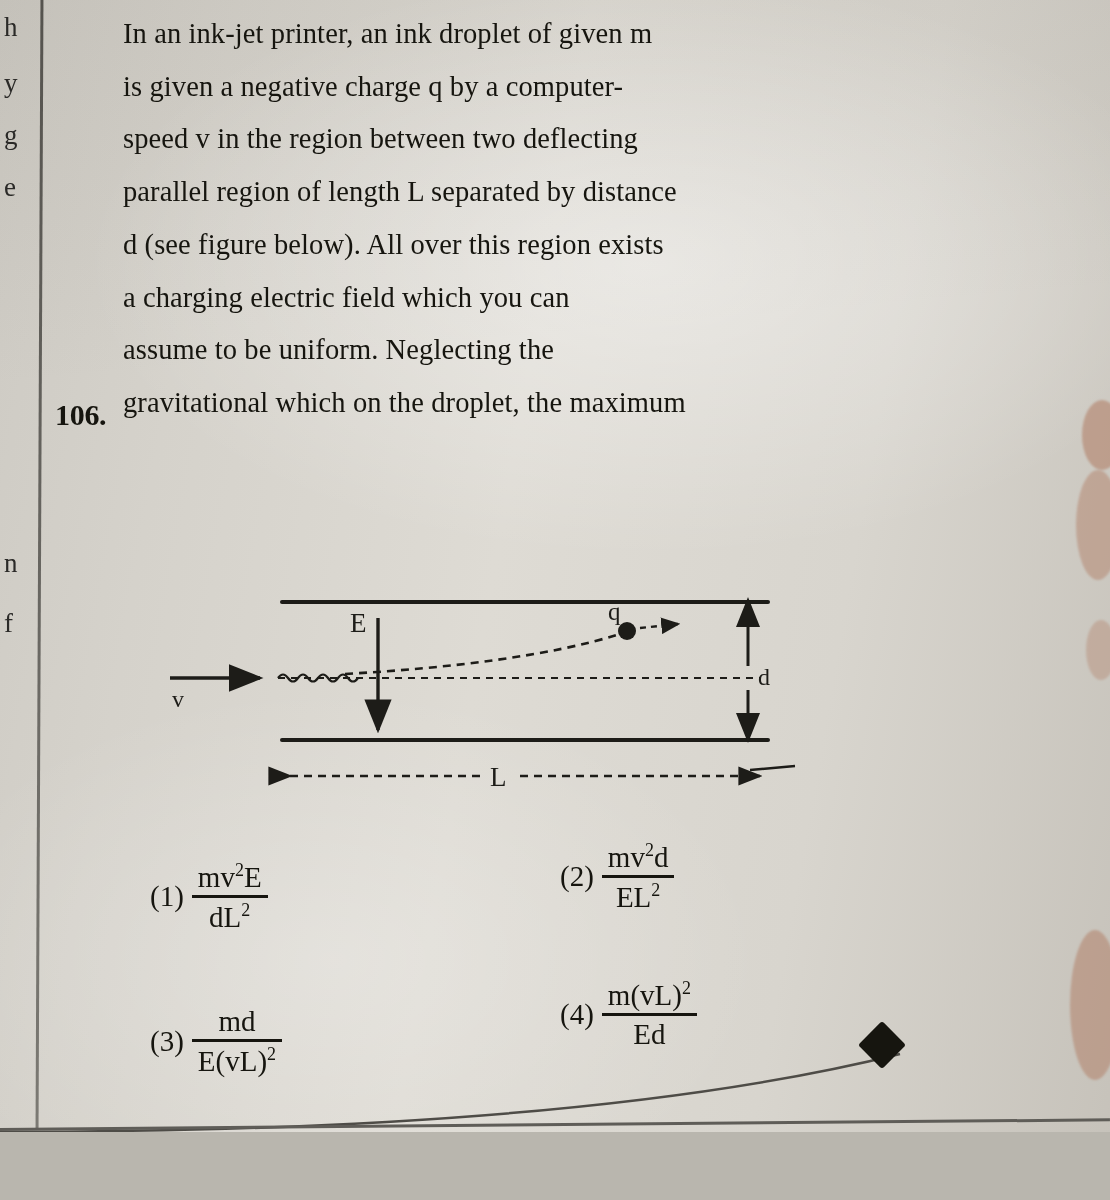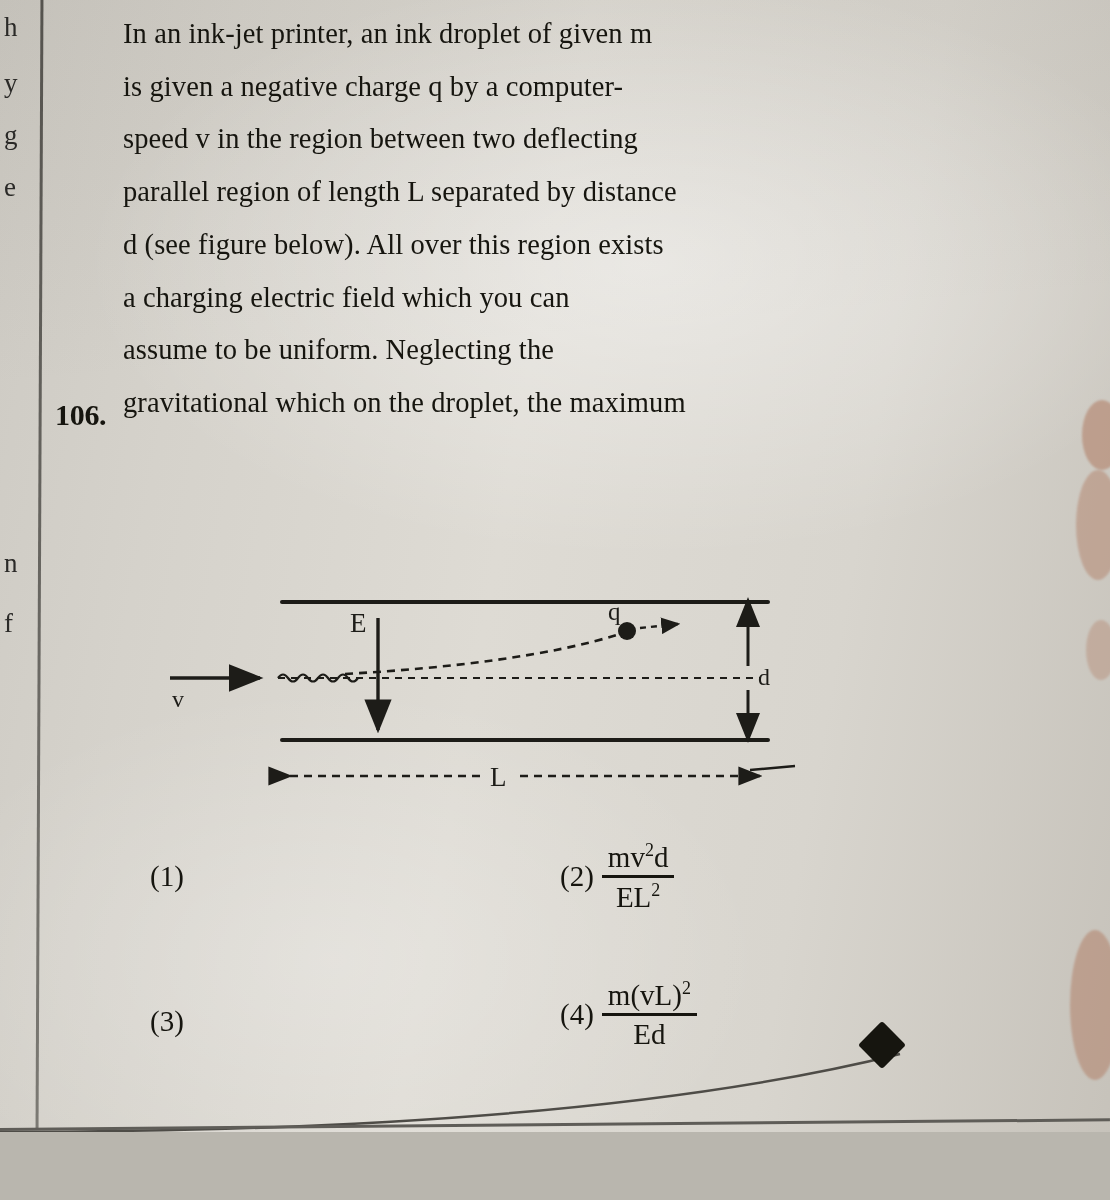--- a/index.html
+++ b/index.html
@@ -283,33 +283,43 @@
     <div class="label" style="left:22px; top:96px; font-size:24px;">v</div>
     <div class="label" style="left:200px; top:18px; font-size:27px;">E</div>
     <div class="label" style="left:458px; top:8px; font-size:25px;">q</div>
     <div class="label" style="left:608px; top:74px; font-size:24px;">d</div>
     <div class="label" style="left:340px; top:172px; font-size:27px;">L</div>
   </div>
 
   <div class="options">
     <div class="opt opt1">
       <span class="opt-num">(1)</span>
+      <span class="frac">
+        <span class="num">mv<sup>2</sup>E</span>
+        <span class="bar"></span>
+        <span class="den">dL<sup>2</sup></span>
+      </span>
     </div>
 
     <div class="opt opt2">
       <span class="opt-num">(2)</span>
       <span class="frac">
         <span class="num">mv<sup>2</sup>d</span>
         <span class="bar"></span>
         <span class="den">EL<sup>2</sup></span>
       </span>
     </div>
 
     <div class="opt opt3">
       <span class="opt-num">(3)</span>
+      <span class="frac">
+        <span class="num">md</span>
+        <span class="bar"></span>
+        <span class="den">E(vL)<sup>2</sup></span>
+      </span>
     </div>
 
     <div class="opt opt4">
       <span class="opt-num">(4)</span>
       <span class="frac">
         <span class="num">m(vL)<sup>2</sup></span>
         <span class="bar"></span>
         <span class="den">Ed</span>
       </span>
     </div>

